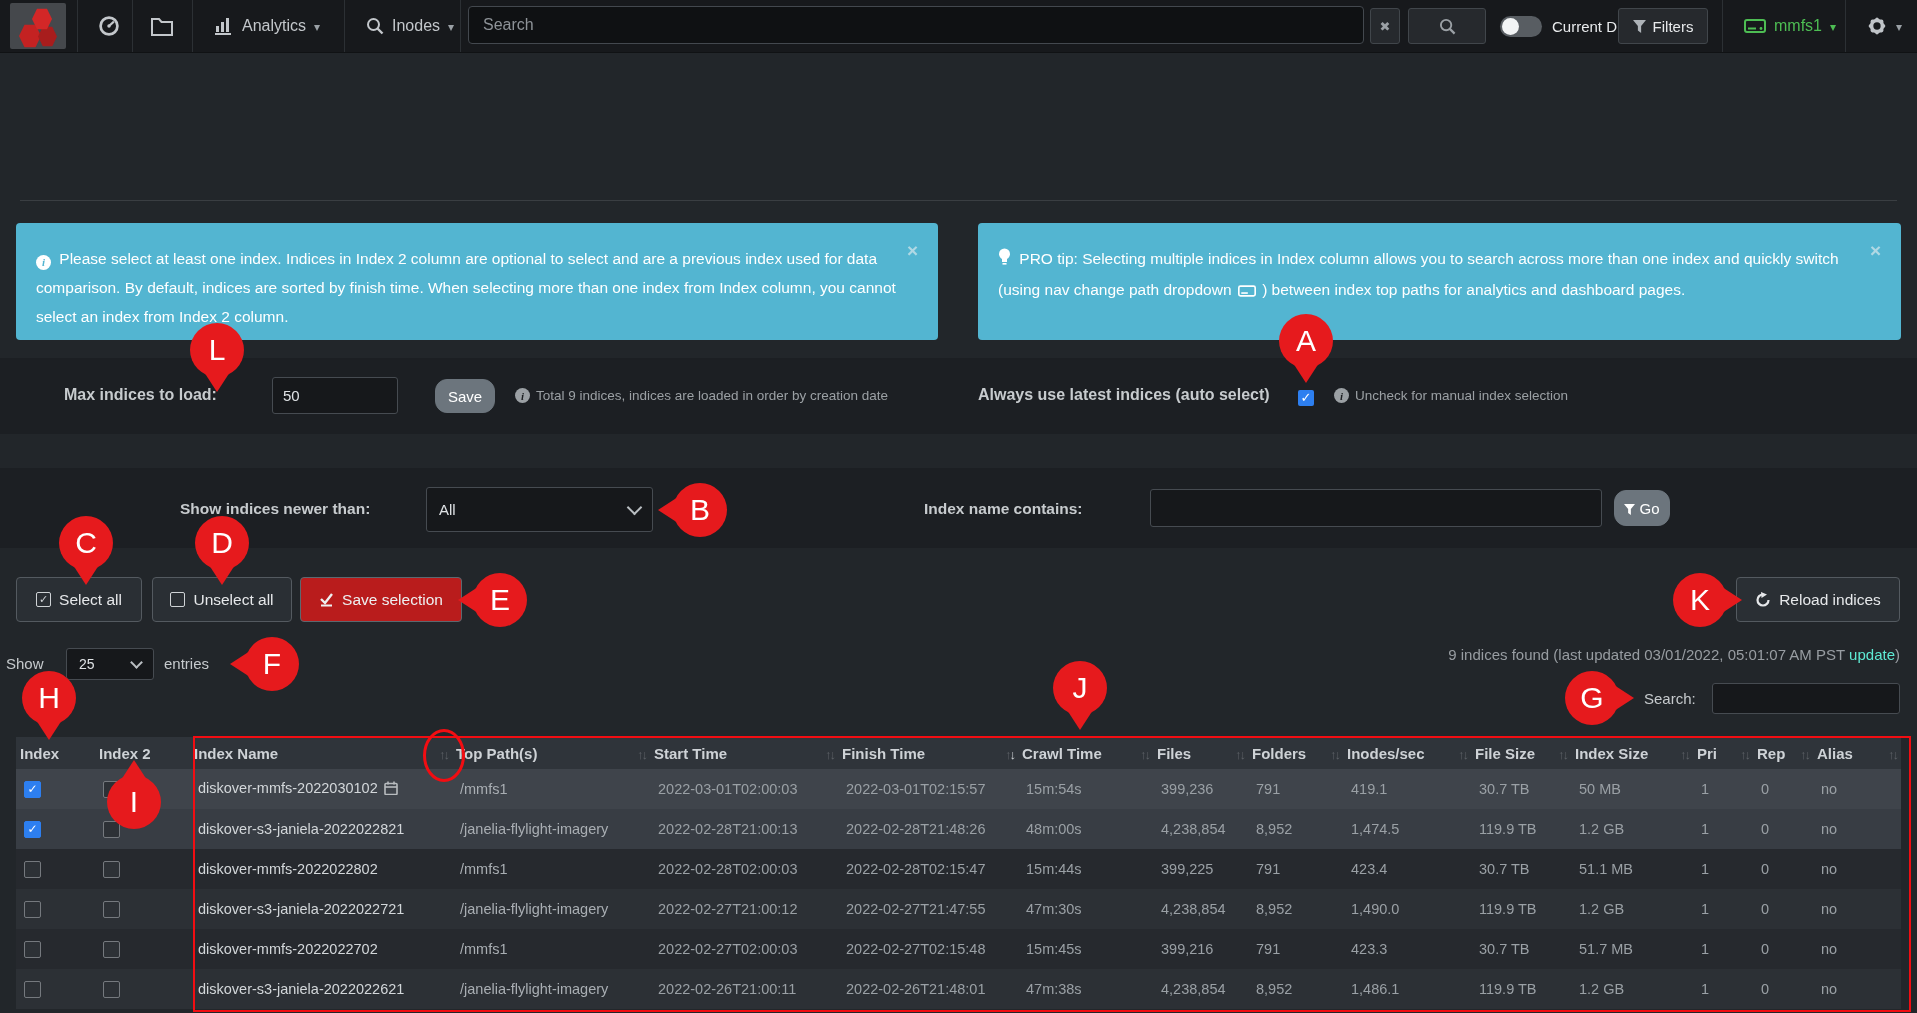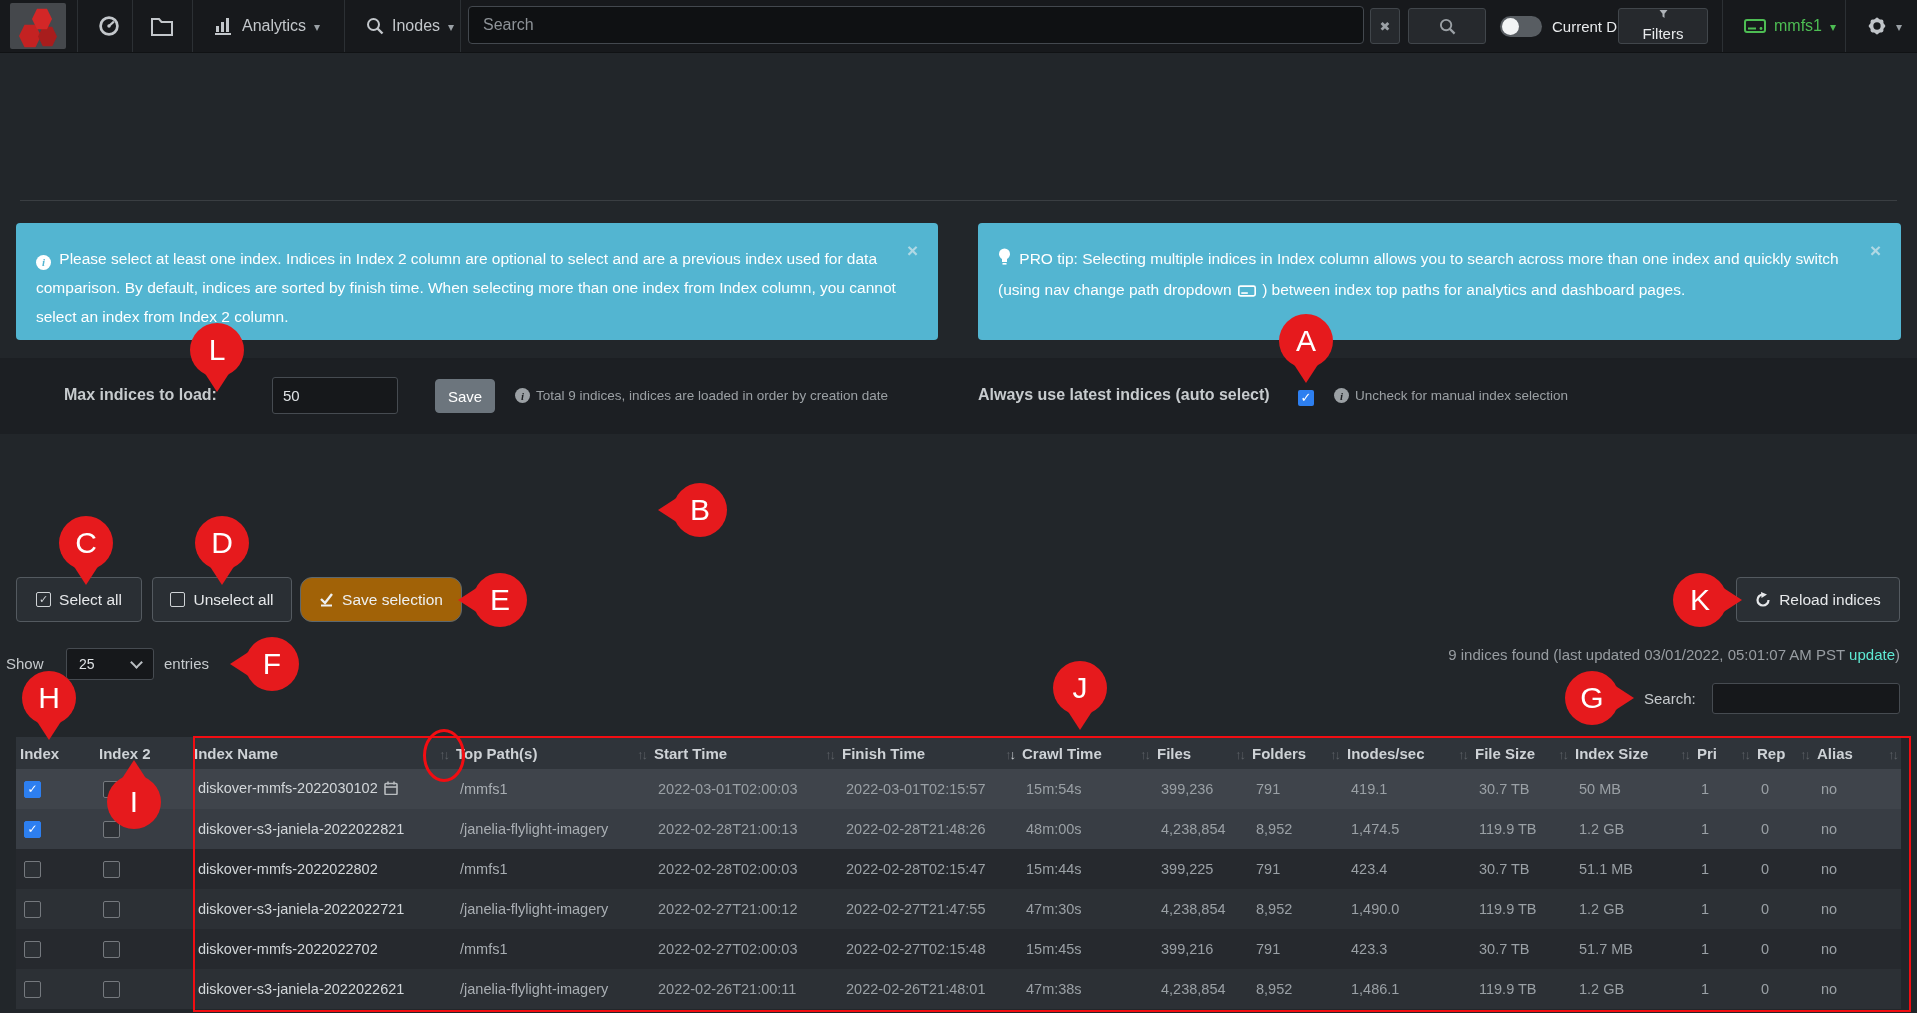--- a/index.html
+++ b/index.html
@@ -36,31 +36,31 @@
   .alert-2{left:978px;width:923px;}
   .alert .close-x{position:absolute;right:14px;top:16px;font-size:19px;font-weight:bold;color:#e2ecef;opacity:.65;background:none;border:none;cursor:pointer;}
   .inline-ic{display:inline-block;vertical-align:-2px;margin:0 4px 0 0;}
 
   
   .panel{position:absolute;left:0;width:1917px;background:#1c1f23;}
   .panel-max{top:358px;height:76px;}
   .panel-filter{top:468px;height:80px;}
   .flabel{position:absolute;font-size:16px;font-weight:bold;color:#c7cbce;}
   .dark-input{background:#16181b;border:1px solid #464b51;border-radius:3px;color:#dfe2e5;font-size:15px;box-sizing:border-box;padding:0 10px;outline:none;}
-  .btn-gray{background:#6c757d;border:1px solid #6c757d;border-radius:4px;color:#fff;font-size:15px;cursor:pointer;}
+  .btn-gray{background:#6c757d;border:1px solid #6c757d;border-radius:12px;color:#fff;font-size:15px;cursor:pointer;}
   .info-note{position:absolute;font-size:13.5px;color:#9ba0a4;display:flex;align-items:center;gap:6px;}
   .ibadge{display:inline-flex;width:15px;height:15px;border-radius:50%;background:#9ba0a4;color:#1c1f23;font-size:11px;font-weight:bold;align-items:center;justify-content:center;font-family:"Liberation Serif","DejaVu Serif",serif;font-style:italic;}
   .ibadge.white{background:#fff;color:#53b5d1;}
   .auto-cb{position:absolute;left:1298px;top:390px;width:16px;height:16px;background:#2d7ff0;border-radius:2px;color:#fff;font-size:13px;line-height:16px;text-align:center;font-weight:bold;cursor:pointer;}
   .select-box{position:absolute;background:#16181b;border:1px solid #464b51;border-radius:3px;color:#dfe2e5;display:flex;align-items:center;justify-content:space-between;padding:0 12px;cursor:pointer;box-sizing:border-box;font-size:15px;}
   .chev{width:9px;height:9px;border-right:2px solid #b9bec2;border-bottom:2px solid #b9bec2;transform:rotate(45deg);margin-top:-4px;}
 
   
   .btn-dark{position:absolute;background:#2a2f34;border:1px solid #545a60;border-radius:4px;color:#e6e8ea;font-size:15.5px;display:flex;align-items:center;justify-content:center;gap:8px;cursor:pointer;}
-  .btn-slate{position:absolute;background:#a16207;border:1px solid #5d686f;border-radius:12px;color:#eef0f1;font-size:15.5px;display:flex;align-items:center;justify-content:center;gap:8px;cursor:pointer;}
+  .btn-slate{position:absolute;background:#b91c1c;border:1px solid #5d686f;border-radius:4px;color:#eef0f1;font-size:15.5px;display:flex;align-items:center;justify-content:center;gap:8px;cursor:pointer;}
   .cbx{display:inline-block;width:13px;height:13px;border:1.5px solid #cfd3d6;border-radius:2px;font-size:11px;line-height:13px;text-align:center;color:#cfd3d6;}
 
   
   .plain{position:absolute;font-size:15px;color:#c6cacd;}
   .status-line{position:absolute;top:646px;right:17px;font-size:15px;color:#989da2;}
   .status-line .lnk{color:#5eead4;cursor:pointer;}
 
   
   .tbl{position:absolute;left:16px;top:737px;width:1885px;border-collapse:collapse;table-layout:fixed;font-size:14.5px;}
   .tbl th{height:32px;background:#2f343a;color:#ced2d6;font-size:15px;font-weight:bold;text-align:right;padding:0 4px;}
@@ -144,21 +144,21 @@
     <button class="sq-btn" style="left:1408px;width:78px;">
       <svg class="ic" width="17" height="17" viewBox="0 0 18 18">
           <circle cx="7.5" cy="7.5" r="5.5" fill="none" stroke="#9ba0a5" stroke-width="2"></circle>
           <line x1="11.5" y1="11.5" x2="16.5" y2="16.5" stroke="#9ba0a5" stroke-width="2.4"></line>
         </svg>
     </button>
     <div class="toggle">
         <div class="knob"></div>
       </div>
     <span class="nav-label" style="left:1552px">Current Dir</span>
-    <button class="sq-btn" style="left:1618px;width:90px;gap:7px;color:#e8eaec;font-size:15px;flex-direction:column;">
+    <button class="sq-btn" style="left:1618px;width:90px;gap:7px;color:#e8eaec;font-size:15px;">
       <svg class="ic" width="13" height="13" viewBox="0 0 12 12">
           <path d="M0 0 h12 L7.5 5.5 V12 L4.5 9.7 V5.5 Z" fill="#aeb3b8"></path>
         </svg>
       <span>Filters</span>
     </button>
     <div class="nav-sep" style="left:1722px"></div>
     <button class="nav-item volume" style="left:1738px">
       <span>
         <svg class="ic" width="22" height="14" viewBox="0 0 22 14">
             <rect x="1" y="1" width="20" height="12" rx="2" fill="none" stroke="#4dbd53" stroke-width="2"></rect>
@@ -217,20 +217,34 @@
       <span>Total 9 indices, indices are loaded in order by creation date</span>
     </div>
     <span class="flabel" style="left:978px;top:28px;">Always use latest indices (auto select)</span>
     <div class="info-note" style="left:1334px;top:30px;">
       <span class="ibadge">i</span>
       <span>Uncheck for manual index selection</span>
     </div>
   </div>
   <div class="auto-cb">✓</div>
 
+  <div class="panel panel-filter">
+    <span class="flabel" style="left:180px;top:32px;font-size:15.5px;">Show indices newer than:</span>
+    <div class="select-box" style="left:426px;top:19px;width:227px;height:45px;">
+      <span>All</span>
+      <span class="chev"></span>
+    </div>
+    <span class="flabel" style="left:924px;top:32px;font-size:15.5px;">Index name contains:</span>
+    <input class="dark-input" style="position: absolute; left: 1150px; top: 21px; width: 452px; height: 38px;" value="">
+    <button class="btn-gray" style="position:absolute;left:1614px;top:22px;width:56px;height:36px;">
+      <svg class="ic" width="11" height="11" viewBox="0 0 12 12" style="display:inline;vertical-align:-1px;margin-right:4px;">
+          <path d="M0 0 h12 L7.5 5.5 V12 L4.5 9.7 V5.5 Z" fill="#fff"></path>
+        </svg><span>Go</span>
+    </button>
+  </div>
 
   <button class="btn-dark" style="left:16px;top:577px;width:126px;height:45px;">
     <span class="cbx">✓</span>
     <span>Select all</span>
   </button>
   <button class="btn-dark" style="left:152px;top:577px;width:140px;height:45px;">
     <span class="cbx"></span>
     <span>Unselect all</span>
   </button>
   <button class="btn-slate" style="left:300px;top:577px;width:162px;height:45px;">

